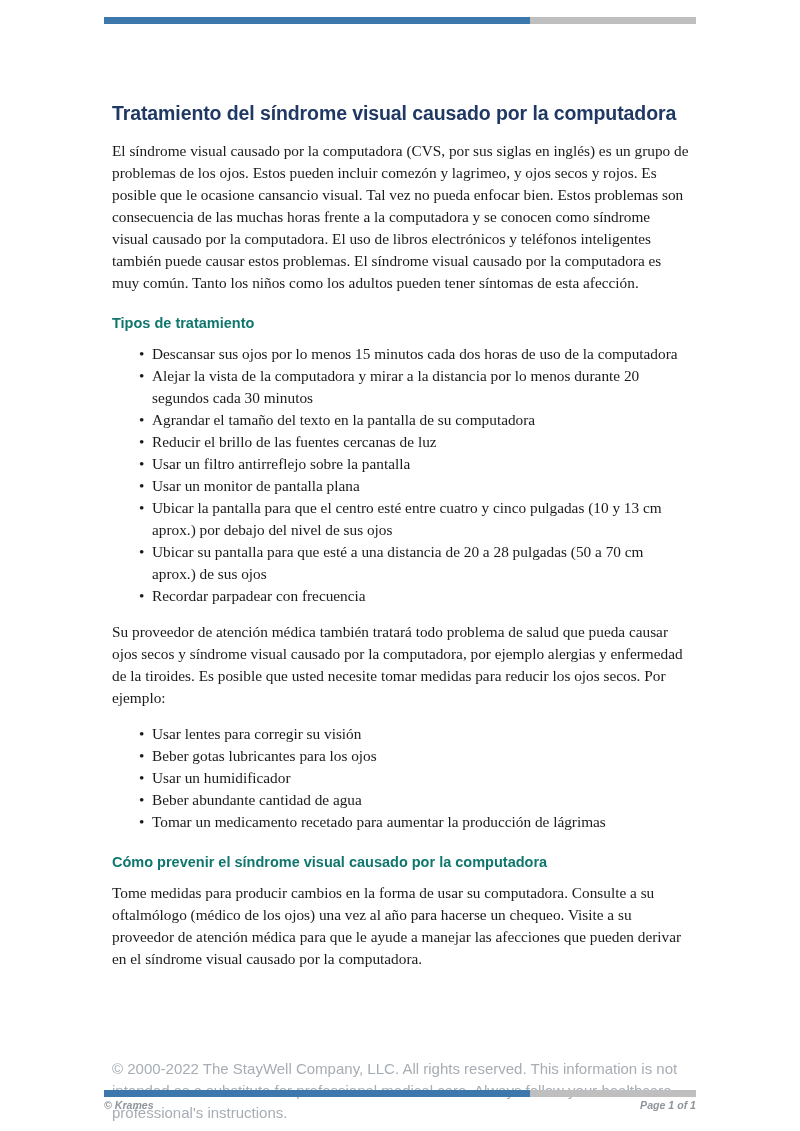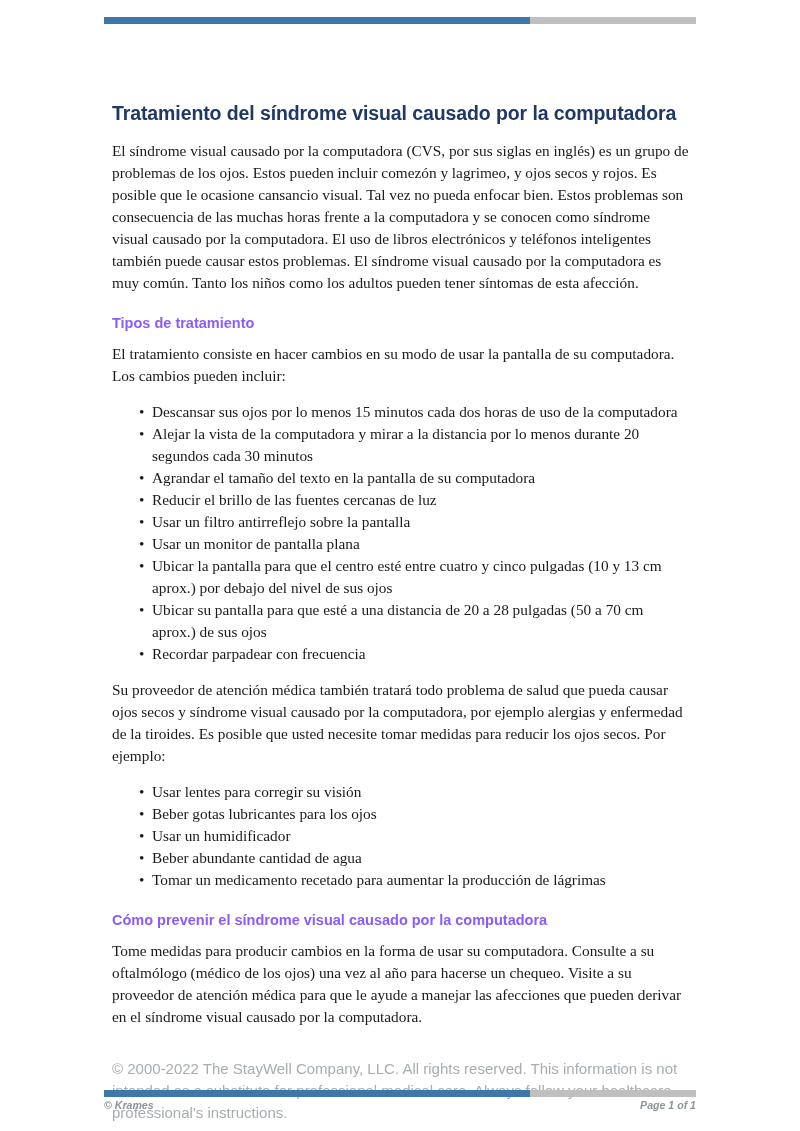--- a/index.html
+++ b/index.html
@@ -50,21 +50,21 @@
     color: #1f3864;
     line-height: 1.27;
     margin: 13px 0 14px 0;
     letter-spacing: -0.1px;
   }
 
   h2.section-title {
     font-family: "Liberation Sans", sans-serif;
     font-size: 14.5px;
     font-weight: bold;
-    color: #8b5cf6;
+    color: #0f766e;
     line-height: 1.3;
     margin: 20px 0 10px 0;
   }
 
   p.body-text {
     font-family: "Liberation Serif", serif;
     font-size: 15.3px;
     line-height: 1.44;
     color: #1a1a1a;
     margin: 0 0 14px 0;
@@ -130,21 +130,20 @@
   <div class="seg-gray"></div>
 </div>
 
 <div class="content">
 
   <h1 class="doc-title">Tratamiento del síndrome visual causado por la computadora</h1>
 
   <p class="body-text">El síndrome visual causado por la computadora (CVS, por sus siglas en inglés) es un grupo de problemas de los ojos. Estos pueden incluir comezón y lagrimeo, y ojos secos y rojos. Es posible que le ocasione cansancio visual. Tal vez no pueda enfocar bien. Estos problemas son consecuencia de las muchas horas frente a la computadora y se conocen como síndrome visual causado por la computadora. El uso de libros electrónicos y teléfonos inteligentes también puede causar estos problemas. El síndrome visual causado por la computadora es muy común. Tanto los niños como los adultos pueden tener síntomas de esta afección.</p>
 
   <h2 class="section-title">Tipos de tratamiento</h2>
-  <p class="body-text">El tratamiento consiste en hacer cambios en su modo de usar la pantalla de su computadora. Los cambios pueden incluir:</p>
 
   <ul class="bullets" id="bullets-treatment">
       <li><span class="bullet-glyph">•</span><span>Descansar sus ojos por lo menos 15 minutos cada dos horas de uso de la computadora</span></li>
       <li><span class="bullet-glyph">•</span><span>Alejar la vista de la computadora y mirar a la distancia por lo menos durante 20 segundos cada 30 minutos</span></li>
       <li><span class="bullet-glyph">•</span><span>Agrandar el tamaño del texto en la pantalla de su computadora</span></li>
       <li><span class="bullet-glyph">•</span><span>Reducir el brillo de las fuentes cercanas de luz</span></li>
       <li><span class="bullet-glyph">•</span><span>Usar un filtro antirreflejo sobre la pantalla</span></li>
       <li><span class="bullet-glyph">•</span><span>Usar un monitor de pantalla plana</span></li>
       <li><span class="bullet-glyph">•</span><span>Ubicar la pantalla para que el centro esté entre cuatro y cinco pulgadas (10 y 13 cm aprox.) por debajo del nivel de sus ojos</span></li>
       <li><span class="bullet-glyph">•</span><span>Ubicar su pantalla para que esté a una distancia de 20 a 28 pulgadas (50 a 70 cm aprox.) de sus ojos</span></li>

